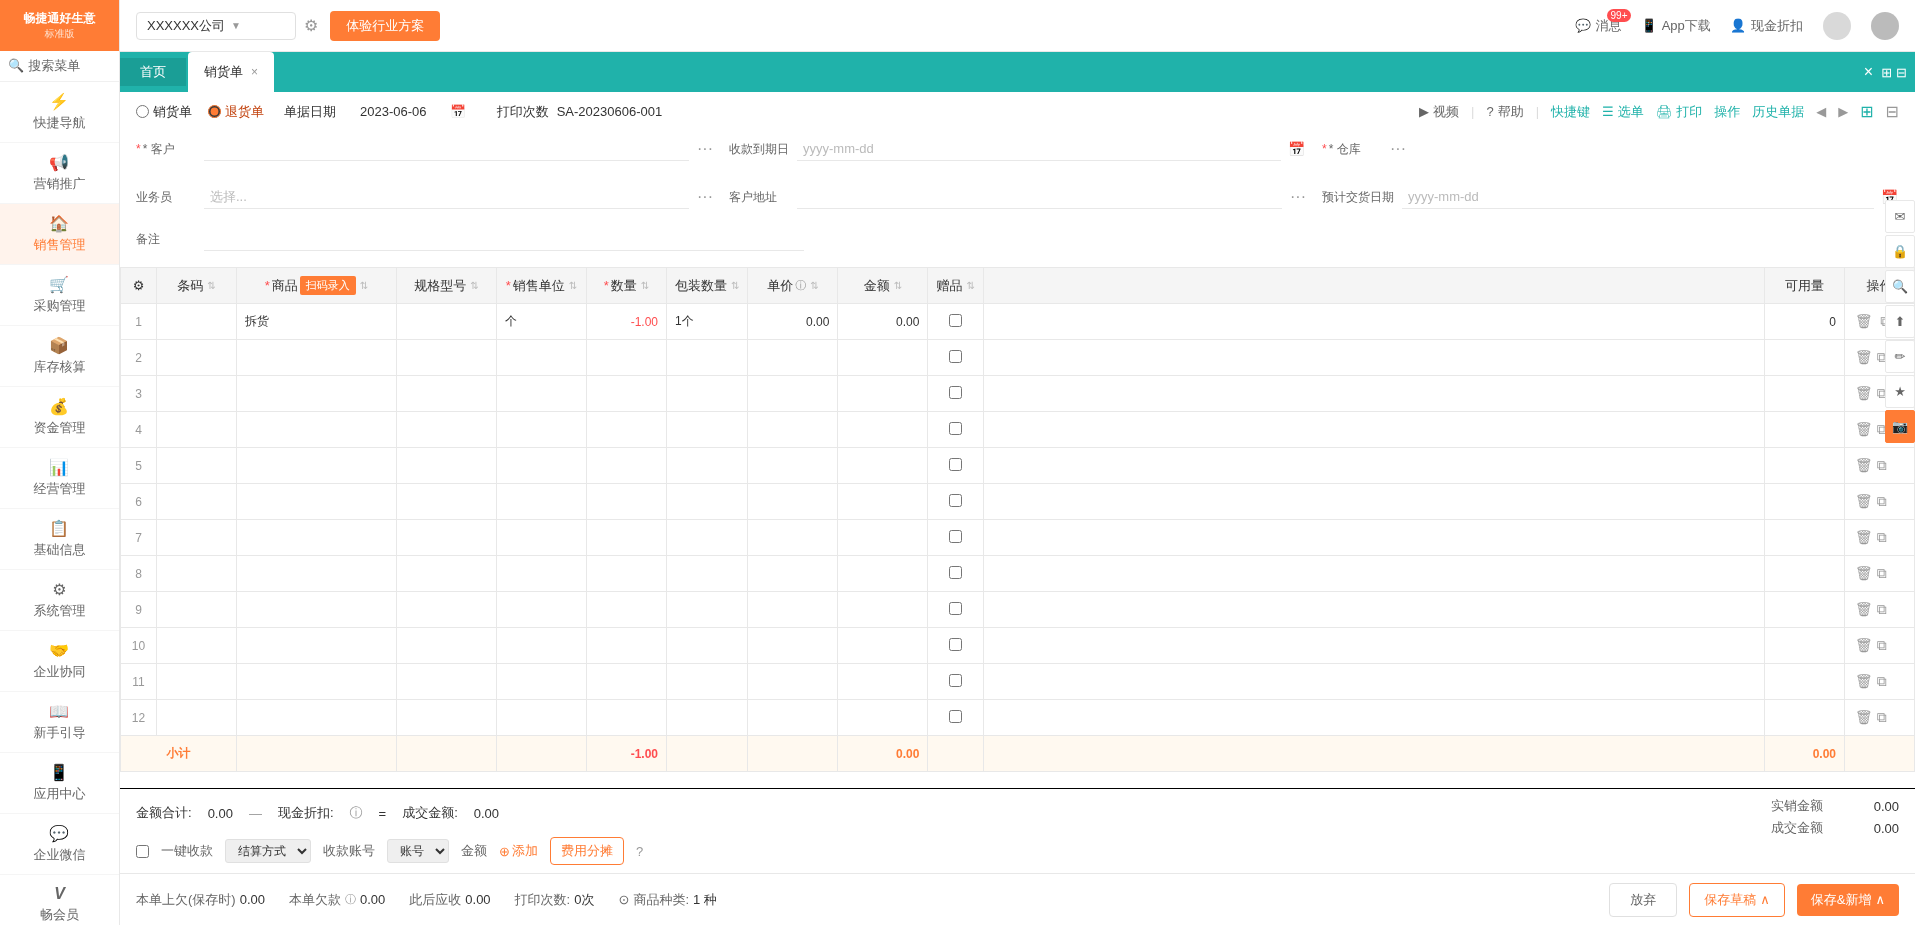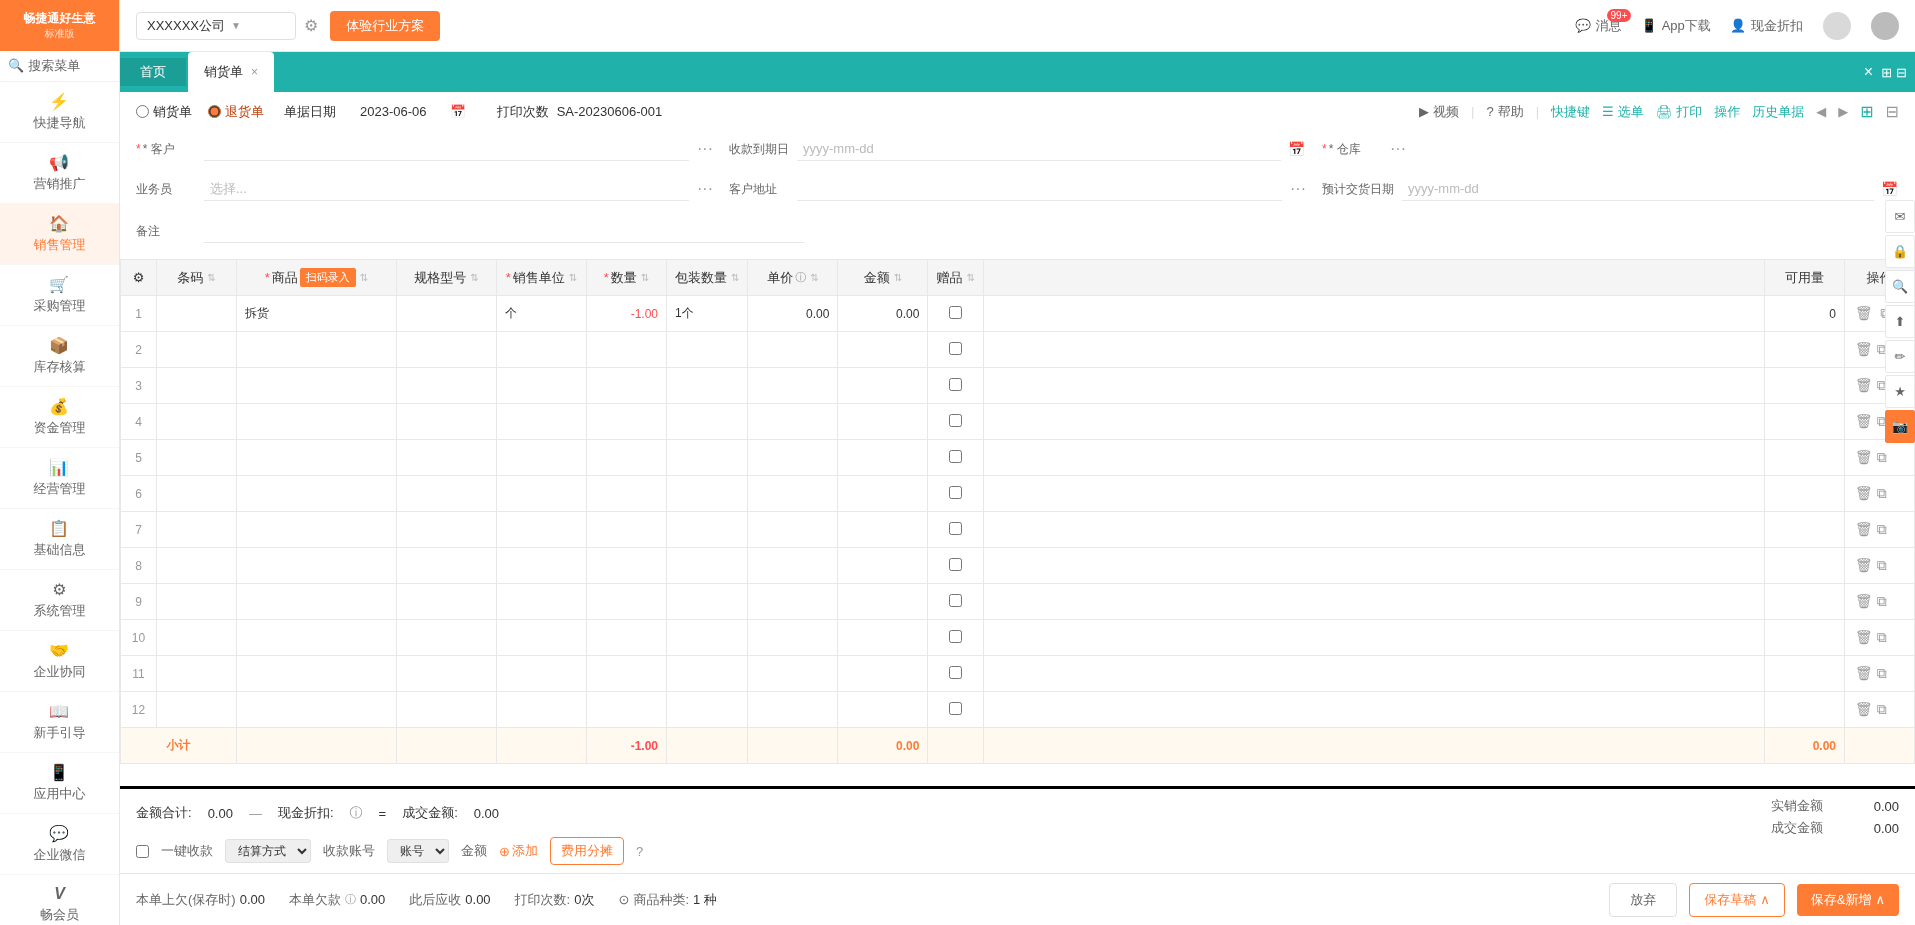--- a/index.html
+++ b/index.html
@@ -69,21 +69,21 @@
     .row-num { color: #999; text-align: center; }
     .subtotal-row { background: #fff9f0; }
     .subtotal-row td { color: #ff7c35; font-weight: bold; }
     .scan-btn { background: #ff7c35; color: white; border: none; border-radius: 2px; padding: 2px 6px; font-size: 11px; cursor: pointer; }
     .sort-icon { color: #bbb; margin-left: 2px; cursor: pointer; font-size: 10px; }
     .th-inner { display: flex; align-items: center; justify-content: center; gap: 2px; }
     .checkbox-col { text-align: center; }
     .op-btn { background: none; border: none; cursor: pointer; color: #999; font-size: 14px; padding: 2px; }
 
     
-    .bottom-area { background: white; border-top: 3px solid #000000; padding: 8px 16px; flex-shrink: 0; }
+    .bottom-area { background: white; border-top: 1px solid #000000; padding: 8px 16px; flex-shrink: 0; }
     .amount-row { display: flex; align-items: center; gap: 16px; font-size: 13px; color: #333; margin-bottom: 8px; }
     .amount-row .dash { color: #999; }
     .payment-row { display: flex; align-items: center; gap: 12px; font-size: 12px; color: #666; }
     .checkbox-sm { cursor: pointer; }
     .payment-select { border: 1px solid #e0e0e0; border-radius: 3px; padding: 3px 8px; font-size: 12px; color: #333; }
     .add-btn { color: #ff7c35; cursor: pointer; font-size: 12px; display: flex; align-items: center; gap: 2px; }
     .fiyong-btn { background: white; border: 1px solid #ff7c35; color: #ff7c35; border-radius: 4px; padding: 4px 10px; cursor: pointer; font-size: 12px; }
     .help-icon { color: #999; cursor: pointer; }
 
     
@@ -267,21 +267,21 @@
           <div class="toolbar-btn" style="color:#20b2aa;">
             <span>历史单据</span>
           </div>
           <span style="cursor:pointer;color:#999;">◀</span>
           <span style="cursor:pointer;color:#999;">▶</span>
           <span style="cursor:pointer;color:#20b2aa;font-size:16px;">⊞</span>
           <span style="cursor:pointer;color:#999;font-size:16px;">⊟</span>
         </div>
       </div>
 
-      <div style="display:grid;grid-template-columns:1fr 1fr 1fr;gap:4px 16px;margin-bottom:6px;">
+      <div style="display:grid;grid-template-columns:1fr 1fr 1fr;gap:12px 16px;margin-bottom:6px;">
 
         <div class="form-row">
           <span class="form-label required">* 客户</span>
           <input class="form-input" type="text" value="" style="">
           <span class="form-dots">···</span>
         </div>
         <div class="form-row">
           <span class="form-label">收款到期日</span>
           <input class="form-input" type="text" placeholder="yyyy-mm-dd" style="">
           <span class="form-calendar">📅</span>

